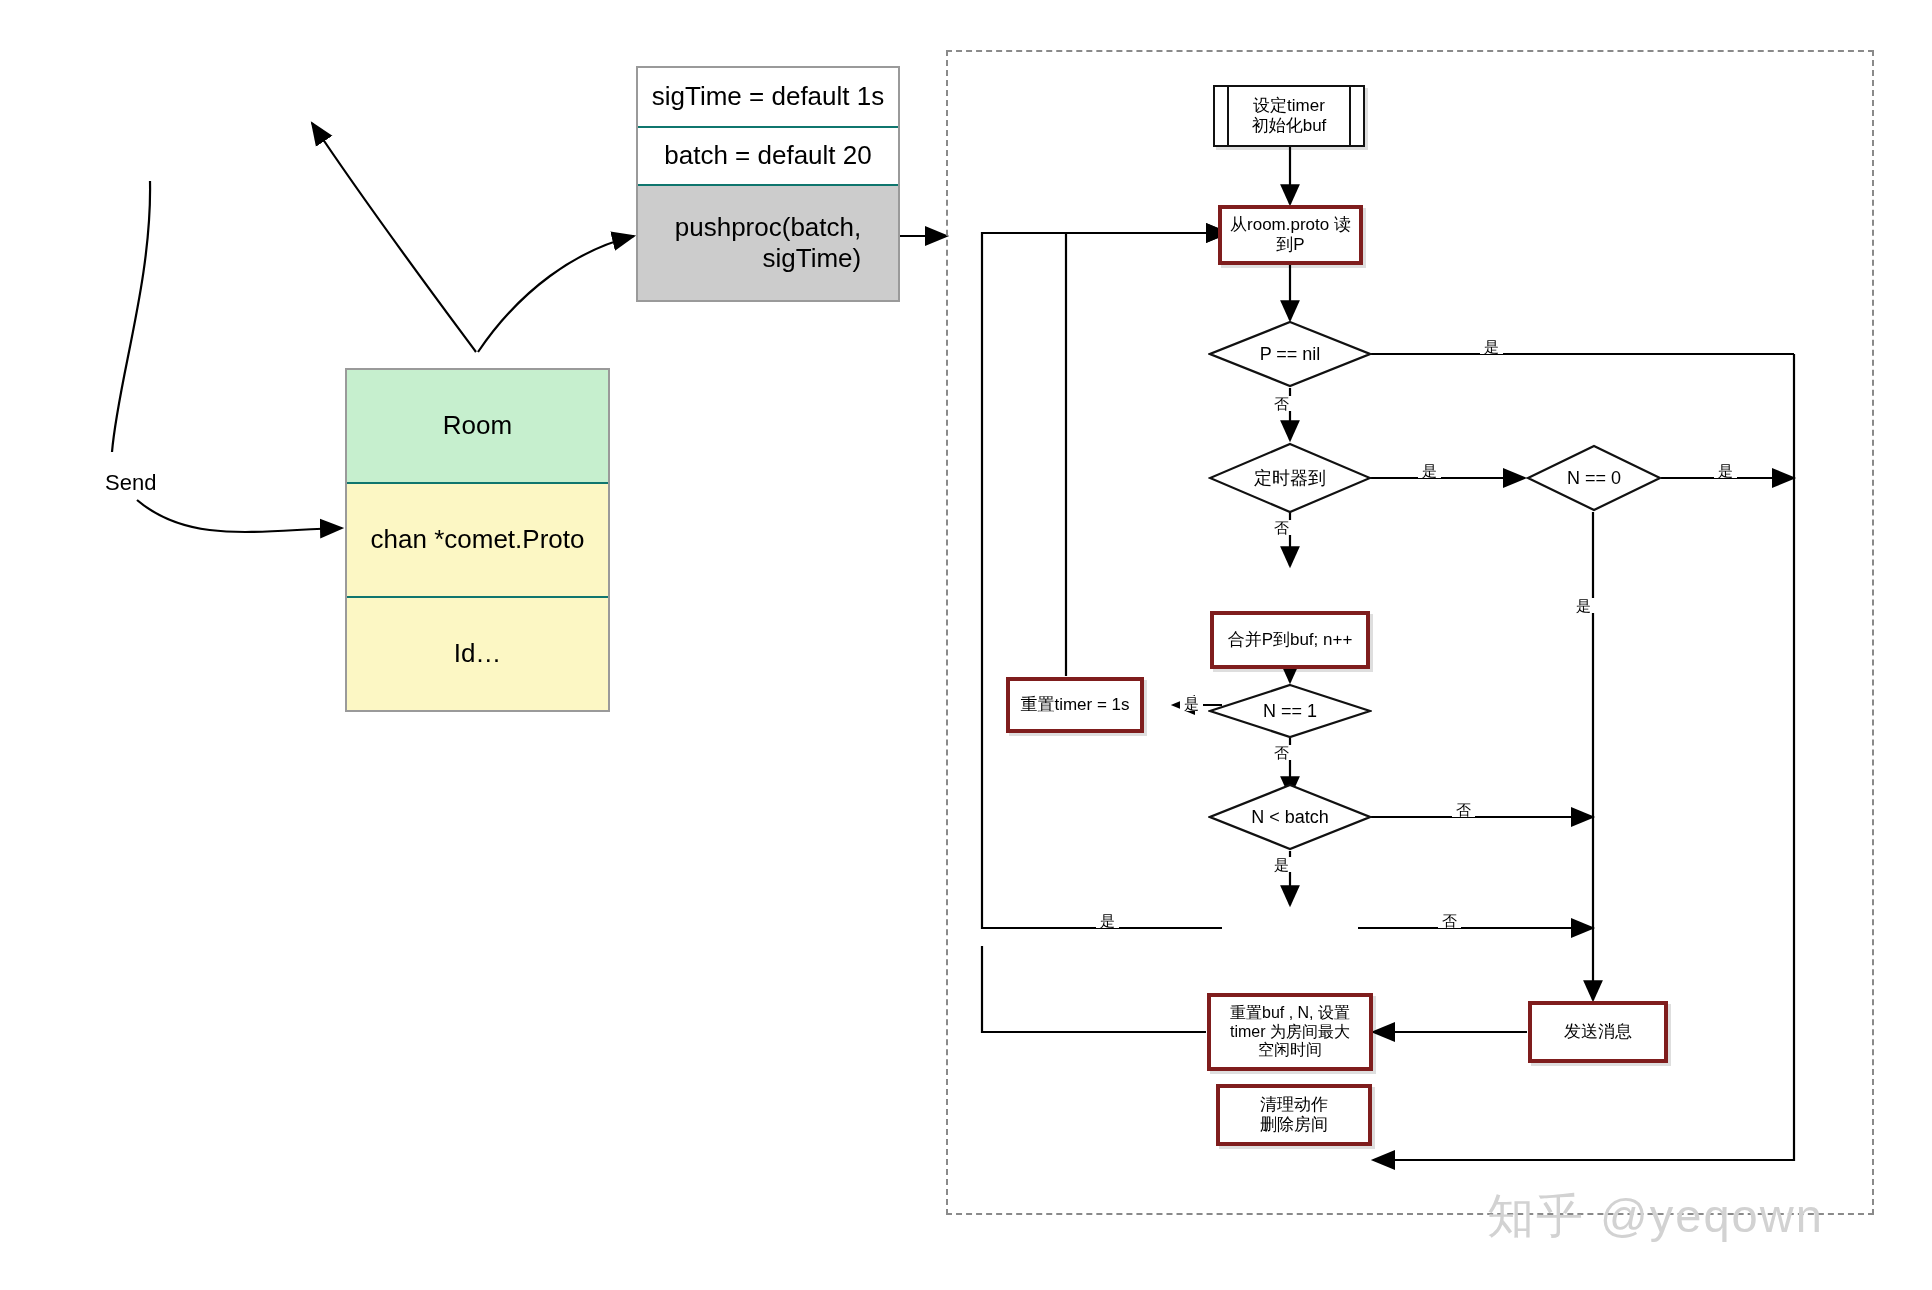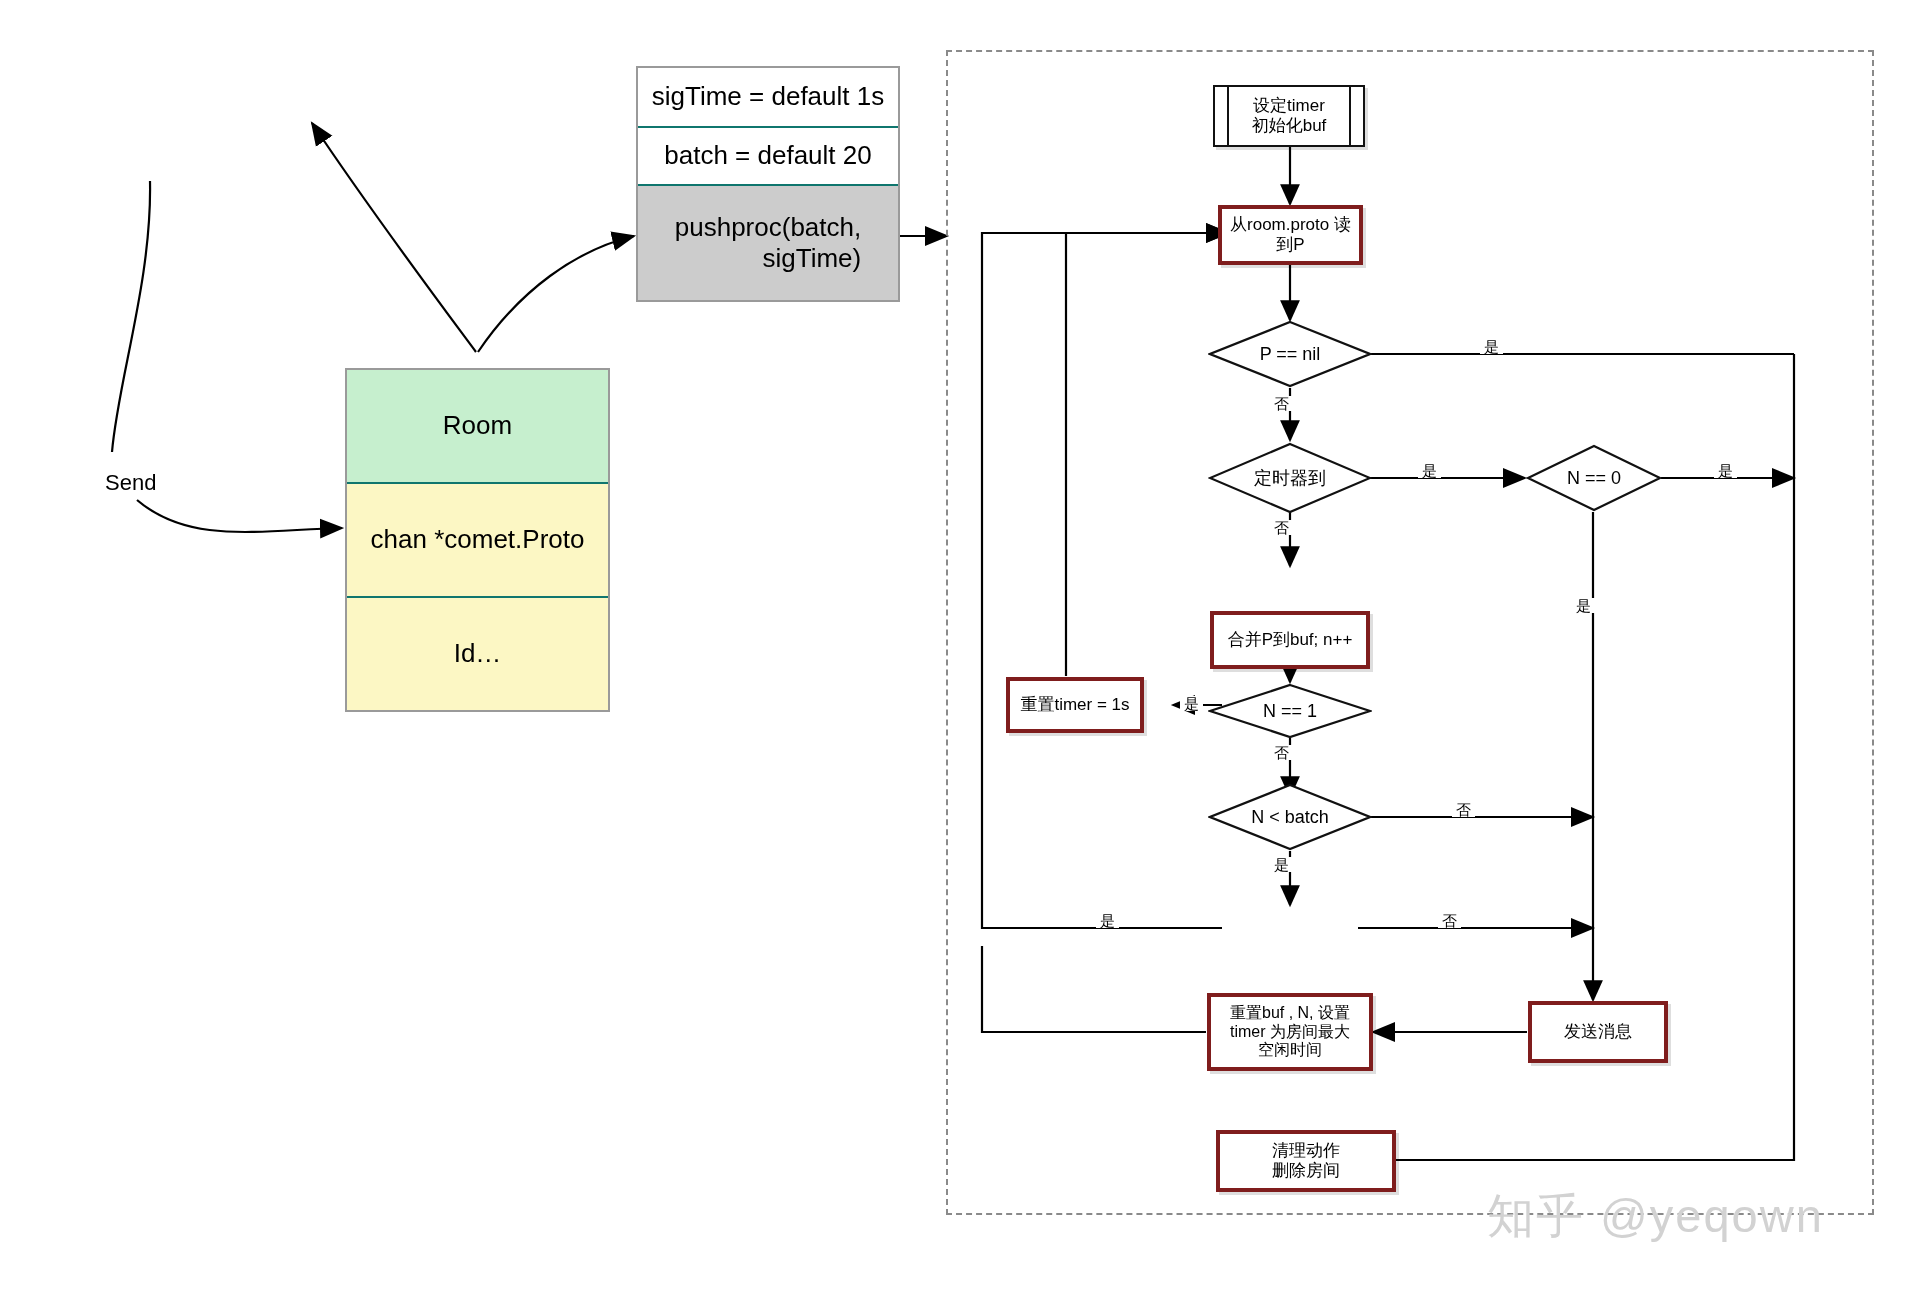--- a/index.html
+++ b/index.html
@@ -291,20 +291,20 @@
   <div class="node fc-box" style="left:1207px; top:993px; width:166px; height:78px; font-size:16px;">
     <span>重置buf , N, 设置
 timer 为房间最大
 空闲时间</span>
   </div>
 
   <div class="node fc-box" style="left:1528px; top:1001px; width:140px; height:62px;">
     <span>发送消息</span>
   </div>
 
-  <div class="node fc-box" style="left:1216px; top:1130px; width:180px; height:62px;">
+  <div class="node fc-box" style="left:1216px; top:1084px; width:156px; height:62px;">
     <span>清理动作
 删除房间</span>
   </div>
 
   <div class="watermark" style="left:1487px; top:1185px;">知乎 @yeqown</div>
 
 </div>
 
 </body></html>

